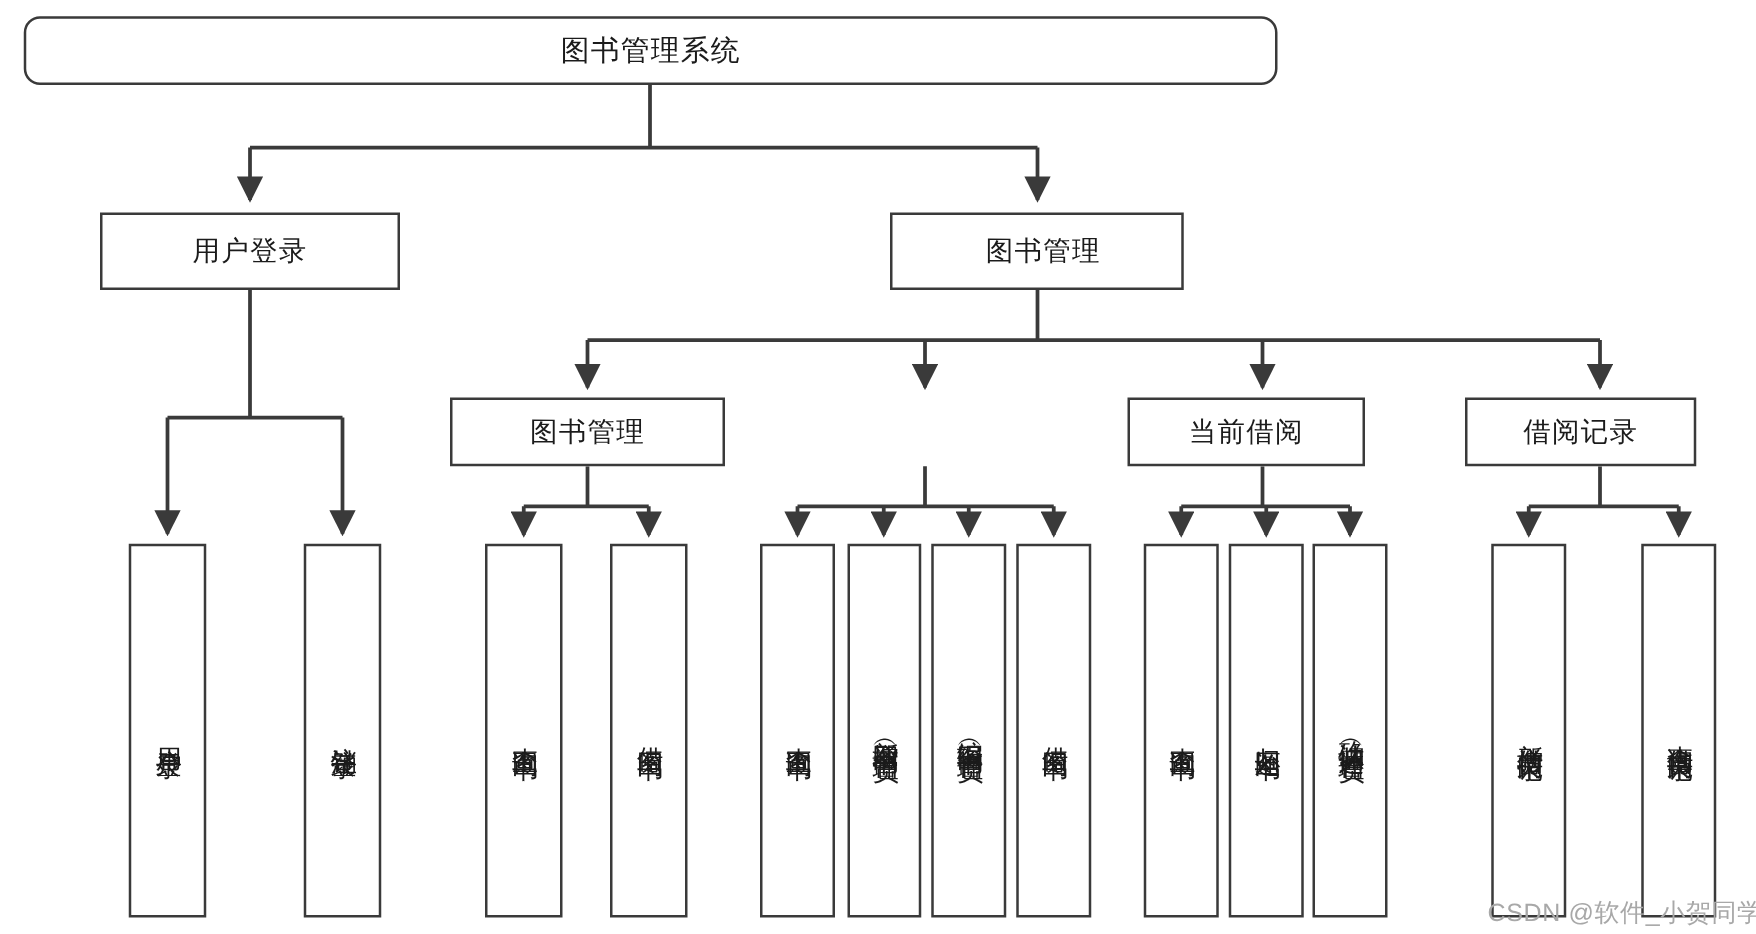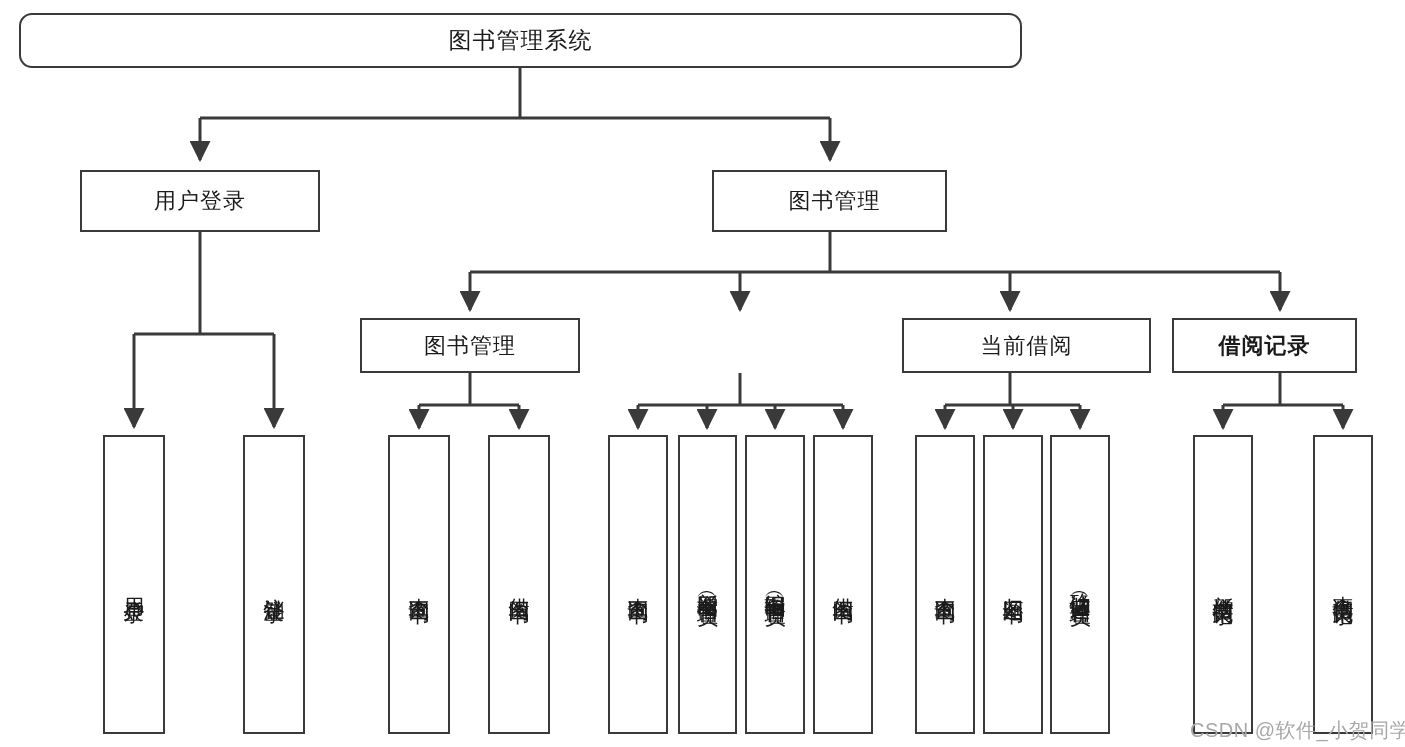--- a/index.html
+++ b/index.html
@@ -129,24 +129,24 @@
   <div class="node h" id="node-l2-0" style="left: 80px; top: 170px; width: 240px; height: 62px;">
     <span>用户登录</span>
   </div>
   <div class="node h" id="node-l2-1" style="left: 712px; top: 170px; width: 235px; height: 62px; padding-left: 10px;">
     <span>图书管理</span>
   </div>
 
   <div class="node h" id="node-l3-0" style="left: 360px; top: 318px; width: 220px; height: 55px;">
     <span>图书管理</span>
   </div>
-  <div class="node h" id="node-l3-2" style="left: 902px; top: 318px; width: 249px; height: 55px;">
+  <div class="node h" id="node-l3-2" style="left: 902px; top: 318px; width: 190px; height: 55px;">
     <span>当前借阅</span>
   </div>
-  <div class="node h" id="node-l3-3" style="left: 1172px; top: 318px; width: 185px; height: 55px; font-weight: bold;">
+  <div class="node h" id="node-l3-3" style="left: 1172px; top: 318px; width: 185px; height: 55px;">
     <span>借阅记录</span>
   </div>
 
   <div class="node v" id="node-leaf-0" style="left: 103px; top: 435px; width: 62px; height: 299px;">
     <span class="vtext">用户登录</span>
   </div>
   <div class="node v" id="node-leaf-1" style="left: 243px; top: 435px; width: 62px; height: 299px;">
     <span class="vtext">注销登录</span>
   </div>
   <div class="node v" id="node-leaf-2" style="left: 388px; top: 435px; width: 62px; height: 299px;">

